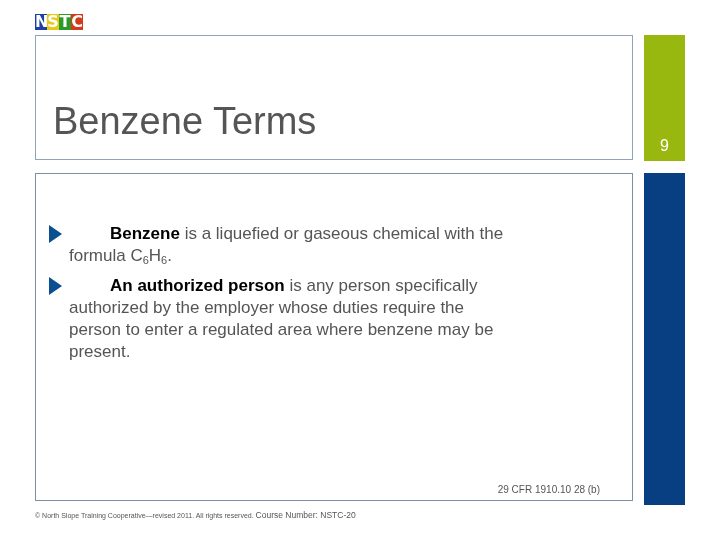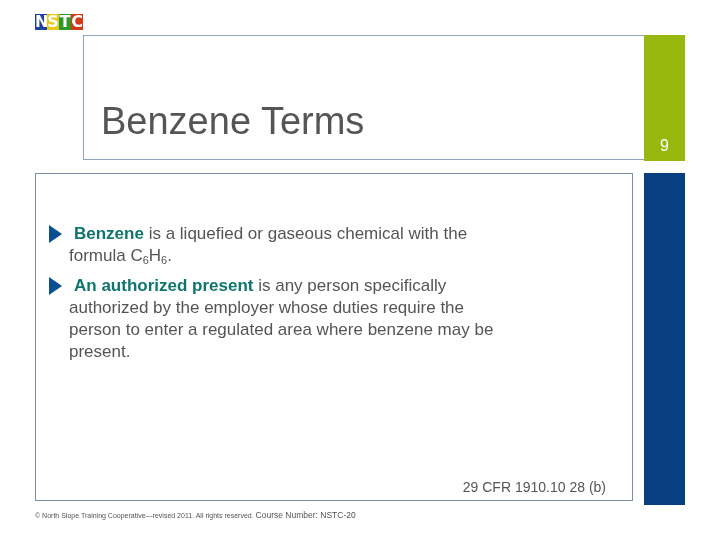--- a/index.html
+++ b/index.html
@@ -1,32 +1,32 @@
 <!DOCTYPE html>
 <html><head>
 <meta charset="utf-8">
 <style>
   html, body { margin:0; padding:0; }
   body { width:720px; height:540px; background:#ffffff; position:relative; overflow:hidden;
          font-family:"Liberation Sans", sans-serif; color:#555555; }
   .logo { position:absolute; left:35px; top:14px; height:16px; display:flex; }
   .logo span { display:block; width:12px; height:16px; font-weight:bold; font-size:16px; line-height:16px;
                text-align:center; color:#fff; font-family:"DejaVu Sans", sans-serif; }
-  .title-box { position:absolute; left:35px; top:35px; width:598px; height:125px; border:1px solid #8fa3bd; box-sizing:border-box;margin-left:48px; }
+  .title-box { position:absolute; left:35px; top:35px; width:598px; height:125px; border:1px solid #8fa3bd; box-sizing:border-box; }
   .title { position:absolute; left:17px; bottom:16px; font-size:38px; color:#555555; margin:0; font-weight:normal; }
   .green-bar { position:absolute; left:644px; top:35px; width:41px; height:126px; background:#99b80f; }
   .page-num { position:absolute; bottom:6px; width:100%; text-align:center; color:#ffffff; font-size:16px; }
   .body-box { position:absolute; left:35px; top:173px; width:598px; height:328px; border:1px solid #7d8fa6; box-sizing:border-box; }
   .navy-bar { position:absolute; left:644px; top:173px; width:41px; height:332px; background:#083f82; }
   ul.bullets { list-style:none; margin:0; padding:0; position:absolute; left:13px; top:49px; width:460px; }
   ul.bullets li { position:relative; padding-left:20px; font-size:17px; line-height:22px; color:#555555; margin-bottom:8px; }
   .tri { position:absolute; left:0; top:2px; width:0; height:0; border-top:9px solid transparent; border-bottom:9px solid transparent; border-left:13px solid #0a4f8f; }
-  b { color:#0f766e; }
+  b { color:#000000;margin-left:36px; }
   sub { font-size:11px; line-height:0; vertical-align:-3px; }
-  .cite { position:absolute; right:26px; bottom:5px; font-size:14px; color:#555555; }
+  .cite { position:absolute; right:32px; bottom:5px; font-size:10px; color:#555555; }
   .footer { position:absolute; left:35px; top:510px; font-size:7px; color:#555555; }
   .footer .course { font-size:8.5px; }
 </style>
 </head>
 <body>
 
 <div class="logo">
   <span style="background:#1c3fa8">N</span>
   <span style="background:#e8c818">S</span>
   <span style="background:#2a9a2a">T</span>
@@ -42,21 +42,21 @@
 </div>
 
 <div class="body-box">
   <ul class="bullets">
     <li>
       <span class="tri"></span>
       <span style="padding-left:5px"></span><b>Benzene</b><span> is a liquefied or gaseous chemical with the formula C</span><sub>6</sub><span>H</span><sub>6</sub><span>.</span>
     </li>
     <li>
       <span class="tri"></span>
-      <span style="padding-left:5px"></span><b>An authorized present</b><span> is any person specifically authorized by the employer whose duties require the person to enter a regulated area where benzene may be present.</span>
+      <span style="padding-left:5px"></span><b>An authorized person</b><span> is any person specifically authorized by the employer whose duties require the person to enter a regulated area where benzene may be present.</span>
     </li>
   </ul>
   <div class="cite">29 CFR 1910.10 28  (b)</div>
 </div>
 
 <div class="navy-bar"></div>
 
 <div class="footer">
   <span>© North Slope Training Cooperative—revised 2011. All rights reserved. </span><span class="course">Course Number: NSTC-20</span>
 </div>

